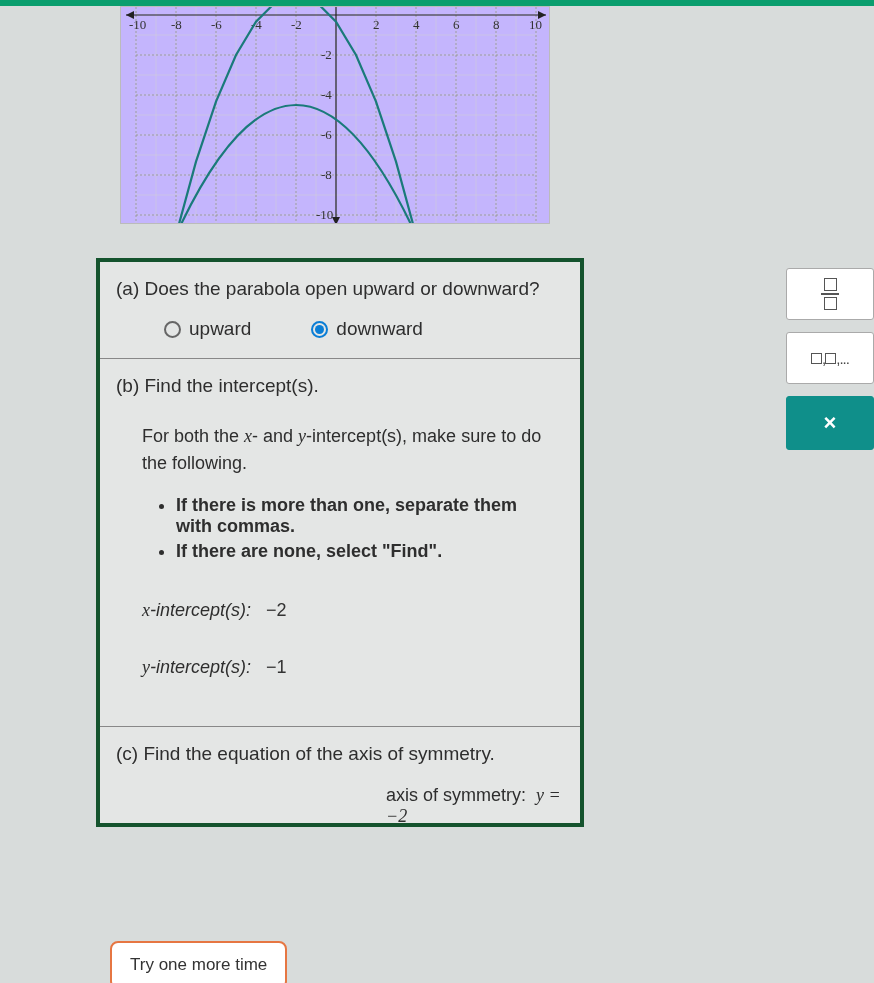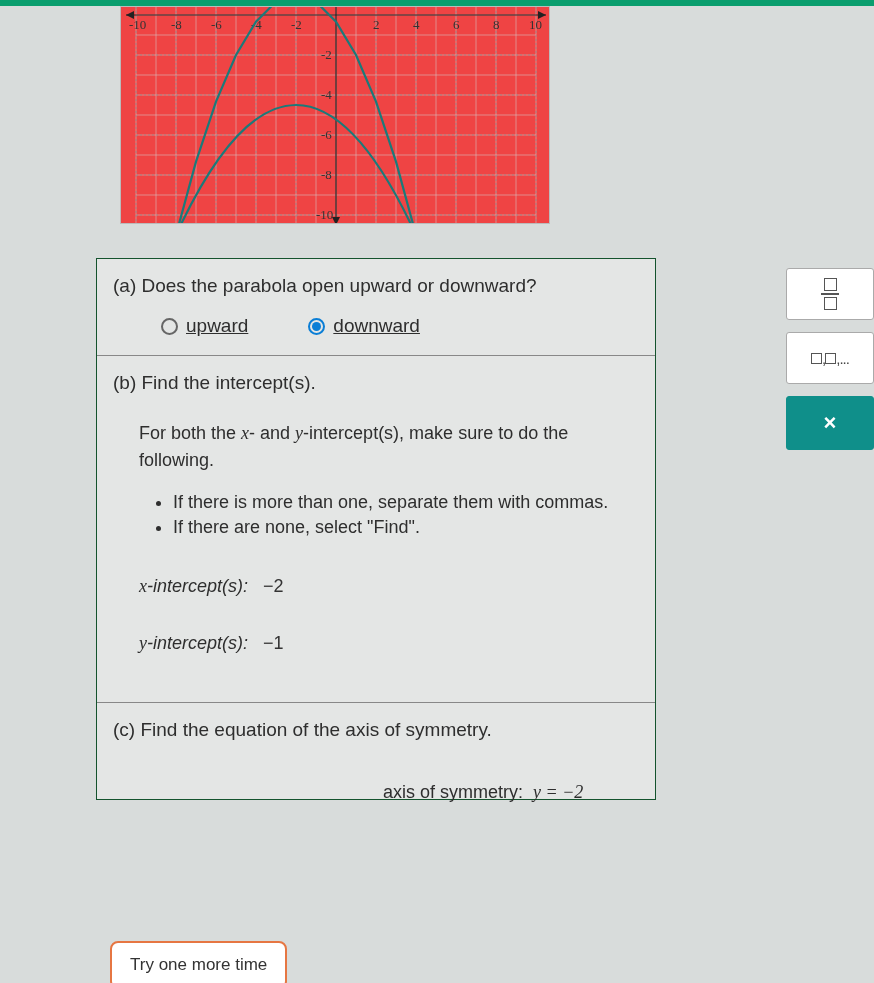--- a/index.html
+++ b/index.html
@@ -13,55 +13,54 @@
   }
   .top-bar {
     height: 6px;
     background: #0a9e6e;
     width: 100%;
   }
   .content {
     padding: 0 0 0 0;
   }
   .graph-area {
-    background: #ef4444;
+    background: #c4b5fd;
     width: 430px;
     height: 218px;
     margin: 0 0 0 120px;
     border: 1px solid #bbb;
     position: relative;
     overflow: hidden;
   }
   .graph-area svg { display: block; }
   .question-box {
     margin: 34px 18px 0 96px;
-    border: 1px solid #14532d;
+    border: 4px solid #14532d;
     background: #e4e6e5;
-    width: 560px;
+    width: 488px;
   }
   .q-row {
     border-bottom: 1px solid #888;
     padding: 16px 14px 18px 16px;
     font-size: 19px;
     color: #2e2e2e;
   }
   .q-row:last-child { border-bottom: none; }
   .q-prompt { margin-bottom: 18px; }
   .radio-row {
     display: flex;
     gap: 60px;
     padding-left: 48px;
     align-items: center;
   }
   .radio-opt {
     display: flex;
     align-items: center;
     gap: 8px;
     cursor: pointer;
-    text-decoration: underline;
   }
   .radio-circle {
     width: 17px; height: 17px;
     border: 2px solid #666;
     border-radius: 50%;
     display: inline-block;
     position: relative;
   }
   .radio-circle.selected {
     border-color: #0a7ed6;
@@ -76,21 +75,21 @@
   }
   .sub-text {
     padding: 8px 8px 8px 26px;
     font-size: 18px;
     line-height: 1.5;
   }
   .bullets {
     padding: 10px 8px 10px 60px;
     font-size: 18px;
   }
-  .bullets li { margin-bottom: 4px; }
+  .bullets li { margin-bottom: 4px; font-weight: bold; }
   .answer-line {
     padding: 10px 8px 6px 26px;
     font-size: 18px;
   }
   .ans-label { font-style: italic; }
   .ans-val { color: #333; padding-left: 10px; }
   .row-c { padding-bottom: 40px; position: relative; }
   .axis-line {
     position: absolute;
     bottom: -4px;

